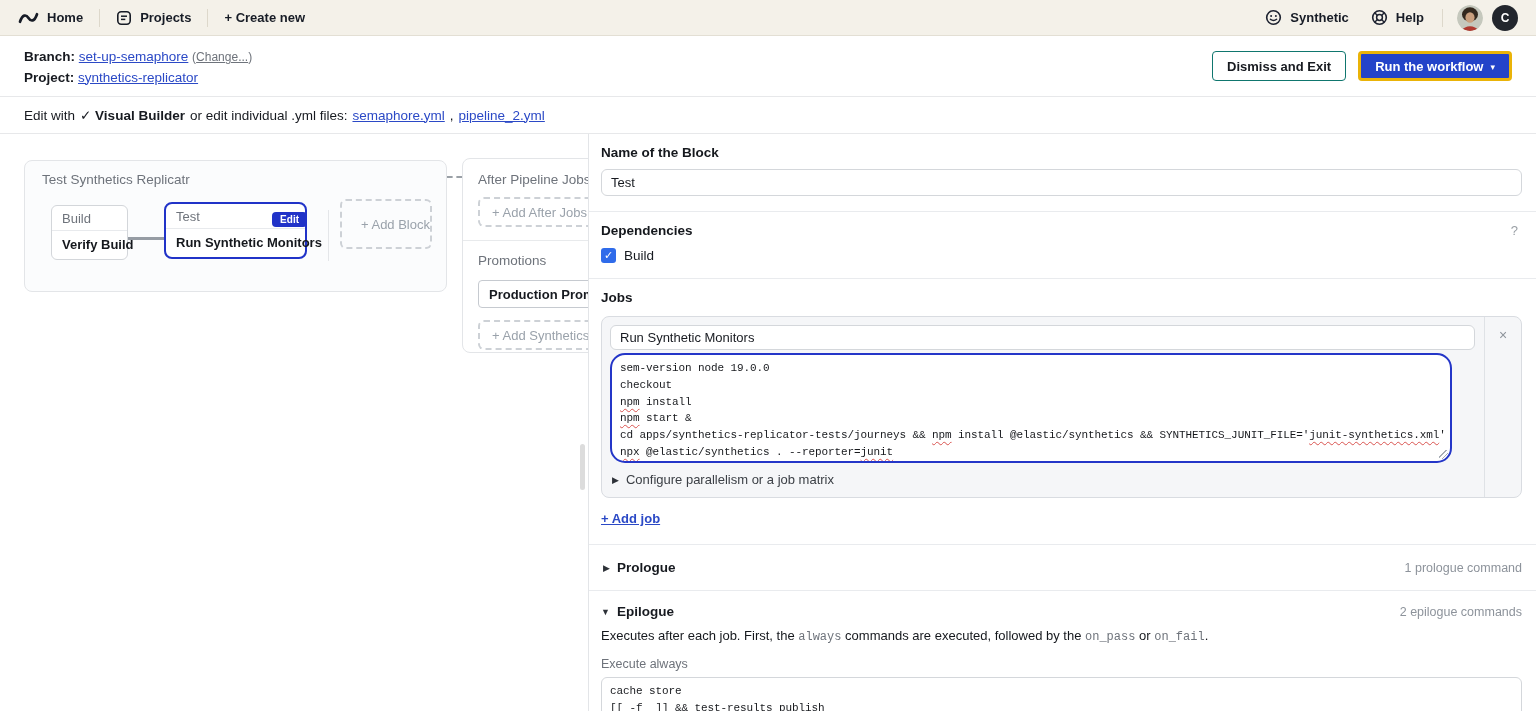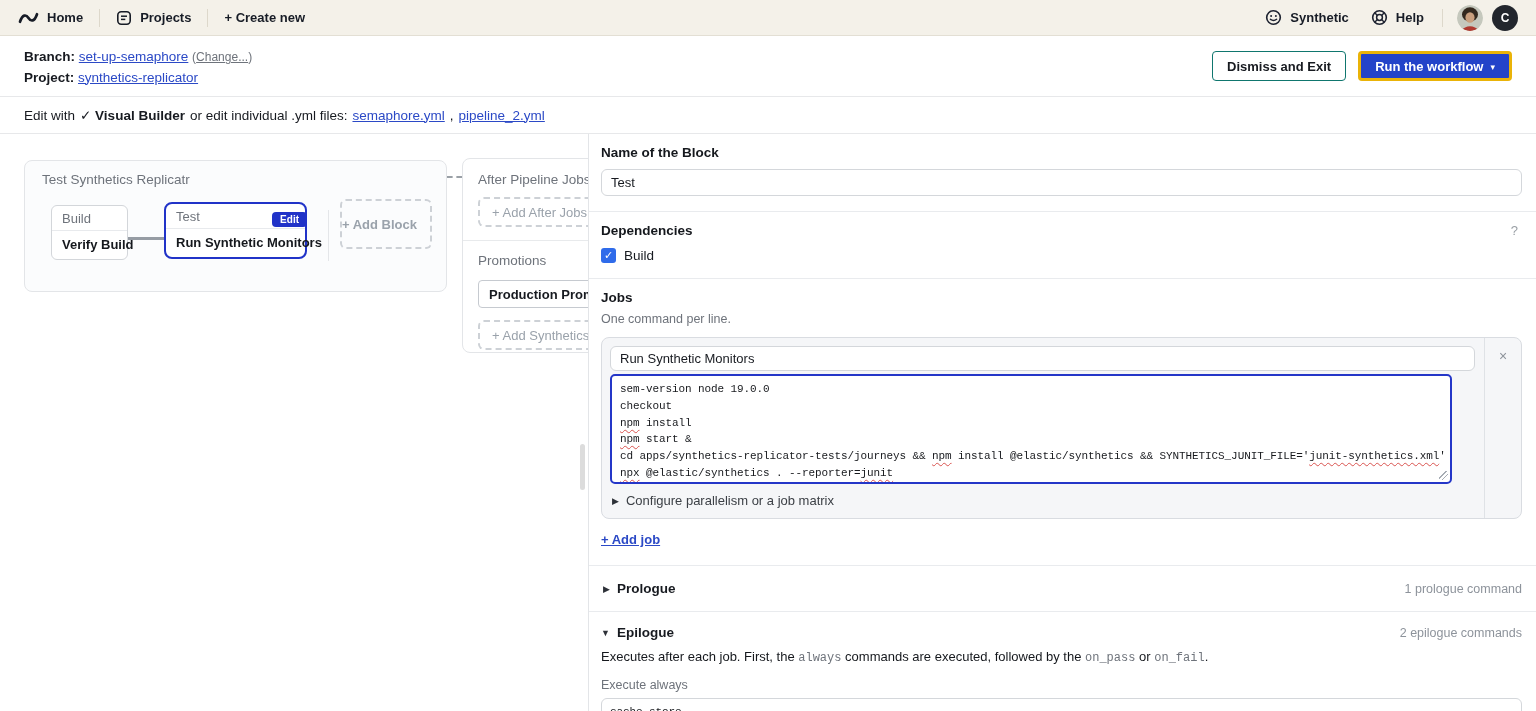--- a/index.html
+++ b/index.html
@@ -58,21 +58,21 @@
   .edit-badge {
     position:absolute; top:-12px; right:-2px; background:#2133c8; color:#fff;
     font-size:10px; font-weight:700; padding:2px 8px; border-radius:4px;margin-top:20px;
   }
   .connector { position:absolute; left:103px; top:76px; width:36px; height:3px; background:#969ca4; }
   .v-divider { position:absolute; left:303px; top:49px; width:1px; height:51px; background:#e4e6e9; }
   .dashed-box {
     border:2px dashed #cdd1d6; border-radius:6px; color:#9aa2ab; font-size:13px;
     display:flex; align-items:center; cursor:pointer; background:transparent; white-space:nowrap;
   }
-  .add-block { position:absolute; left:315px; top:38px; width:92px; height:50px; justify-content:flex-start;font-weight:bold; }
+  .add-block { position:absolute; left:315px; top:38px; width:92px; height:50px; justify-content:flex-end; }
   .dotted-connector { position:absolute; left:447px; top:176px; width:15px; border-top:2px dashed #9aa0a6; z-index:1; }
 
   
   .after-panel {
     position:absolute; left:462px; top:158px; width:140px; height:195px;
     background:#fff; border:1px solid #e3e5e8; border-radius:8px; z-index:1;
     padding:13px 0 0 15px; overflow:visible;
   }
   .panel-gray-title { color:#6e737b; font-size:13.5px; white-space:nowrap; }
   .after-panel .dashed-box { width:160px; height:30px; padding-left:12px; }
@@ -106,21 +106,21 @@
 
   .job-card { position:relative; margin-top:11px; background:#f5f6f8; border:1px solid #d9dce1; border-radius:8px; }
   .job-main { margin-right:38px; padding:8px 8px 0 8px; }
   .job-side { position:absolute; right:0; top:0; bottom:0; width:37px; border-left:1px solid #dfe2e6; display:flex; justify-content:center; align-items:flex-start; padding-top:11px; }
   .delete-x { color:#8d939b; font-size:14px; line-height:14px; cursor:pointer; }
   .code-area {
     position:relative; background:#fff; white-space:pre; overflow:hidden;
     font-family:"Liberation Mono","DejaVu Sans Mono",monospace; font-size:11px;
     letter-spacing:-0.1px; line-height:16.8px; color:#17191d;
   }
-  .job-code { margin-top:3px; width:calc(100% - 23px); height:110px; border:2px solid #2436c8; border-radius:5px; padding:5px 8px; }
+  .job-code { margin-top:3px; width:calc(100% - 23px); height:110px; border:2px solid #2436c8; border-radius:15px; padding:5px 8px; }
   .sq { text-decoration:underline wavy #d9534f 1px; text-underline-offset:2.5px; }
   .resize-handle {
     position:absolute; right:2px; bottom:2px; width:9px; height:9px; cursor:nwse-resize;
     background:
       linear-gradient(-45deg, transparent 30%, #a7adb5 30%, #a7adb5 38%, transparent 38%,
                       transparent 55%, #a7adb5 55%, #a7adb5 63%, transparent 63%) ;
   }
   .parallelism-row { padding:9px 2px 10px; font-size:13px; color:#3c4046; cursor:pointer; display:flex; align-items:center; gap:7px; }
   .tri { font-size:9px; color:#2d3138; }
   .add-job { display:inline-block; margin-top:13px; font-size:13px; font-weight:700; color:#2b49c6; text-decoration:underline; cursor:pointer; }
@@ -300,21 +300,20 @@
     <div class="section-label">Dependencies</div>
     <div class="help-q">?</div>
     <div class="check-row">
       <span class="checkbox">✓</span>
       <span>Build</span>
     </div>
   </div>
 
   <div class="section" style="padding-bottom:18px;">
     <div class="section-label">Jobs</div>
-    <div class="hint">One command per line.</div>
 
     <div class="job-card">
       <div class="job-main">
         <input class="text-input" type="text" style="height: 25px;" value="Run Synthetic Monitors">
         <div class="code-area job-code squiggle">sem-version node 19.0.0
 checkout
 <span class="sq">npm</span> install
 <span class="sq">npm</span> start &amp;
 cd apps/synthetics-replicator-tests/journeys &amp;&amp; <span class="sq">npm</span> install @elastic/synthetics &amp;&amp; SYNTHETICS_JUNIT_FILE='<span class="sq">junit-synthetics.xml</span>'
 <span class="sq">npx</span> @elastic/synthetics . --reporter=<span class="sq">junit</span><div class="resize-handle"></div></div>

